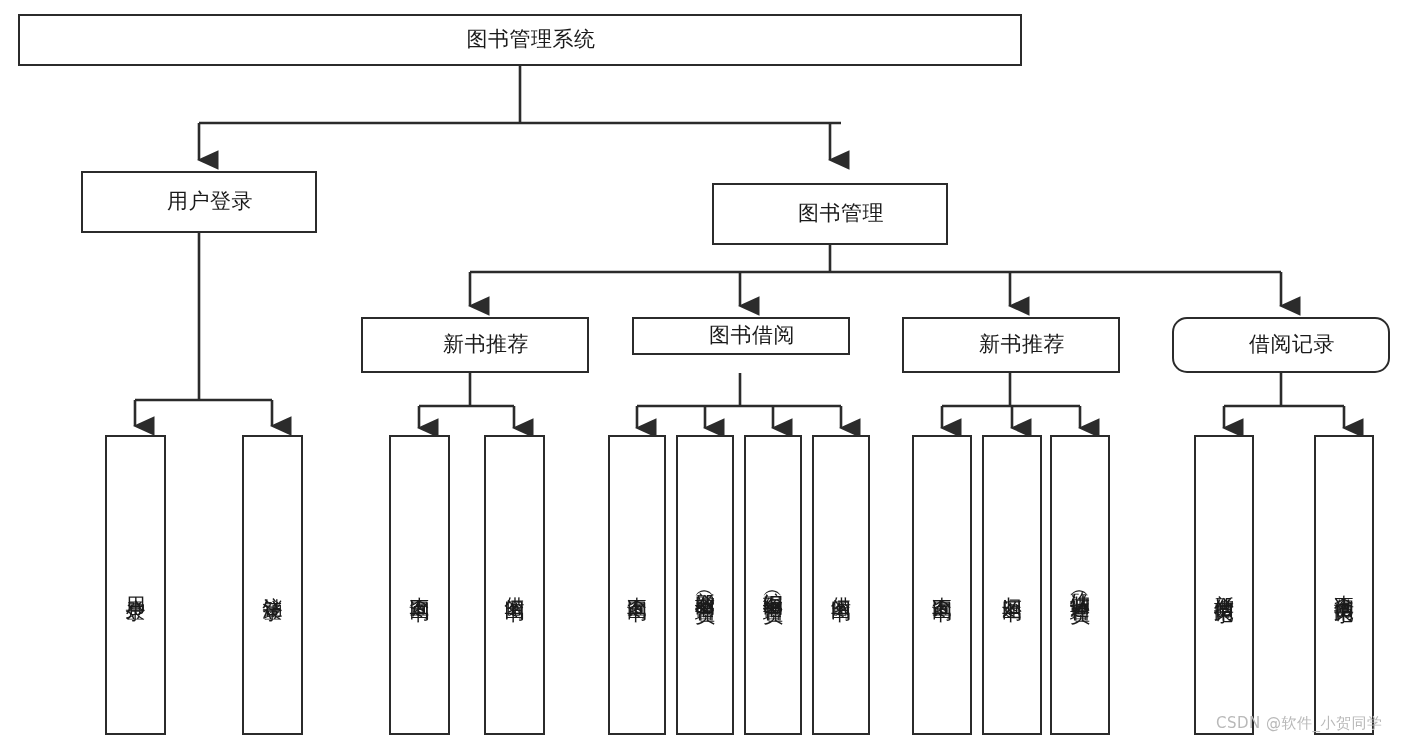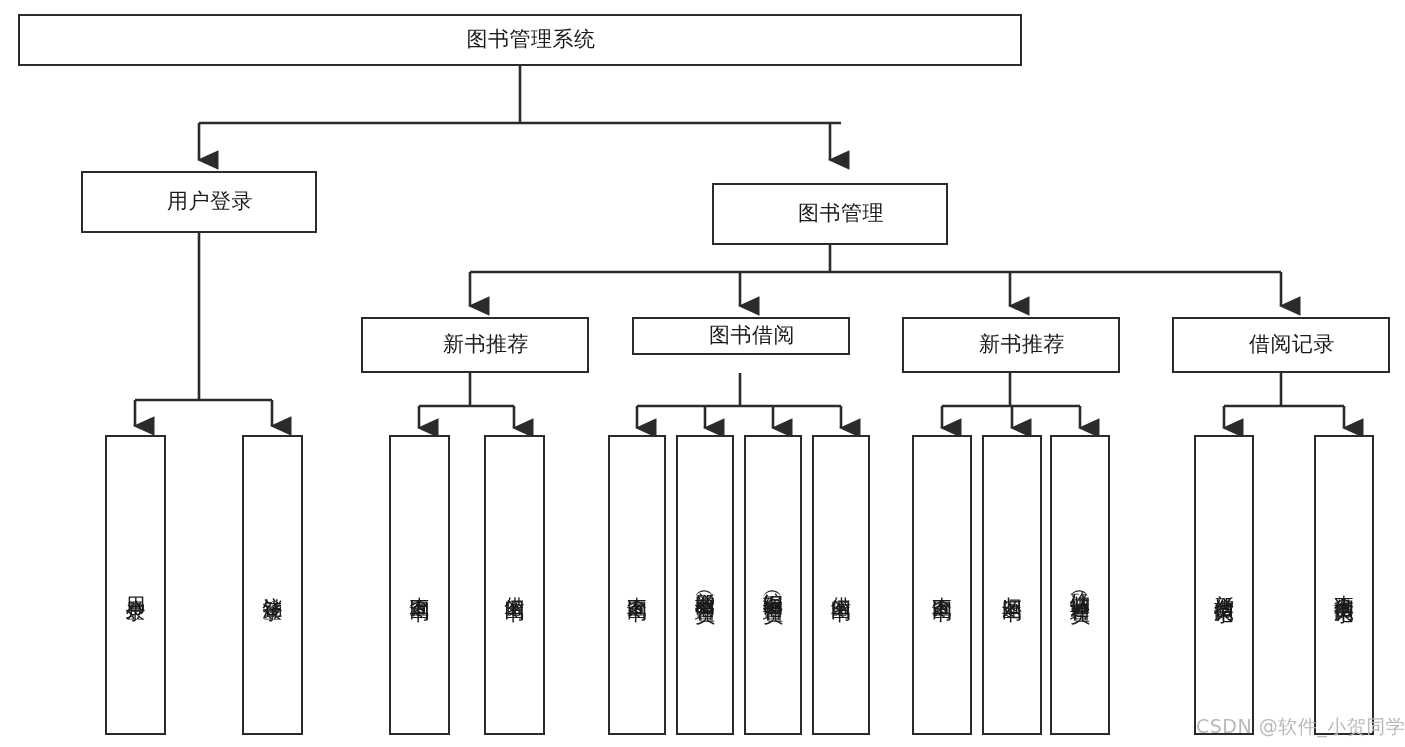--- a/index.html
+++ b/index.html
@@ -49,25 +49,26 @@
     letter-spacing: 2px;
     padding: 4px 0;
   }
   .node.vert .vlabel {
     writing-mode: vertical-rl;
     text-orientation: upright;
     white-space: nowrap;
   }
   .watermark {
     position: absolute;
-    font-size: 19px;
+    font-size: 15px;
     color: #b9b9b9;
     letter-spacing: 0.5px;
     white-space: nowrap;
     user-select: none;
+    padding-left: 20px;
   }
 </style>
 </head>
 <body>
 
 <div id="canvas">
 
   <svg id="wires" viewBox="0 0 1405 747" xmlns="http://www.w3.org/2000/svg">
     <defs>
       <marker id="arrow" viewBox="0 0 12 12" refX="6" refY="10" markerWidth="9" markerHeight="11" orient="auto-start-reverse">
@@ -130,21 +131,21 @@
       </div>
       <div class="node horiz" style="left: 361px; top: 317px; width: 228px; height: 56px;">
         <span class="hlabel">新书推荐</span>
       </div>
       <div class="node horiz" style="left: 632px; top: 317px; width: 218px; height: 38px;">
         <span class="hlabel">图书借阅</span>
       </div>
       <div class="node horiz" style="left: 902px; top: 317px; width: 218px; height: 56px;">
         <span class="hlabel">新书推荐</span>
       </div>
-      <div class="node horiz" style="left: 1172px; top: 317px; width: 218px; height: 56px;">
+      <div class="node horiz" style="left: 1172px; top: 317px; width: 218px; height: 56px; border-radius: 15px;">
         <span class="hlabel">借阅记录</span>
       </div>
       <div class="node vert" style="left: 105px; top: 435px; width: 61px; height: 300px;">
         <span class="vlabel">用户登录</span>
       </div>
       <div class="node vert" style="left: 242px; top: 435px; width: 61px; height: 300px;">
         <span class="vlabel">注销登录</span>
       </div>
       <div class="node vert" style="left: 389px; top: 435px; width: 61px; height: 300px;">
         <span class="vlabel">查询图书</span>

